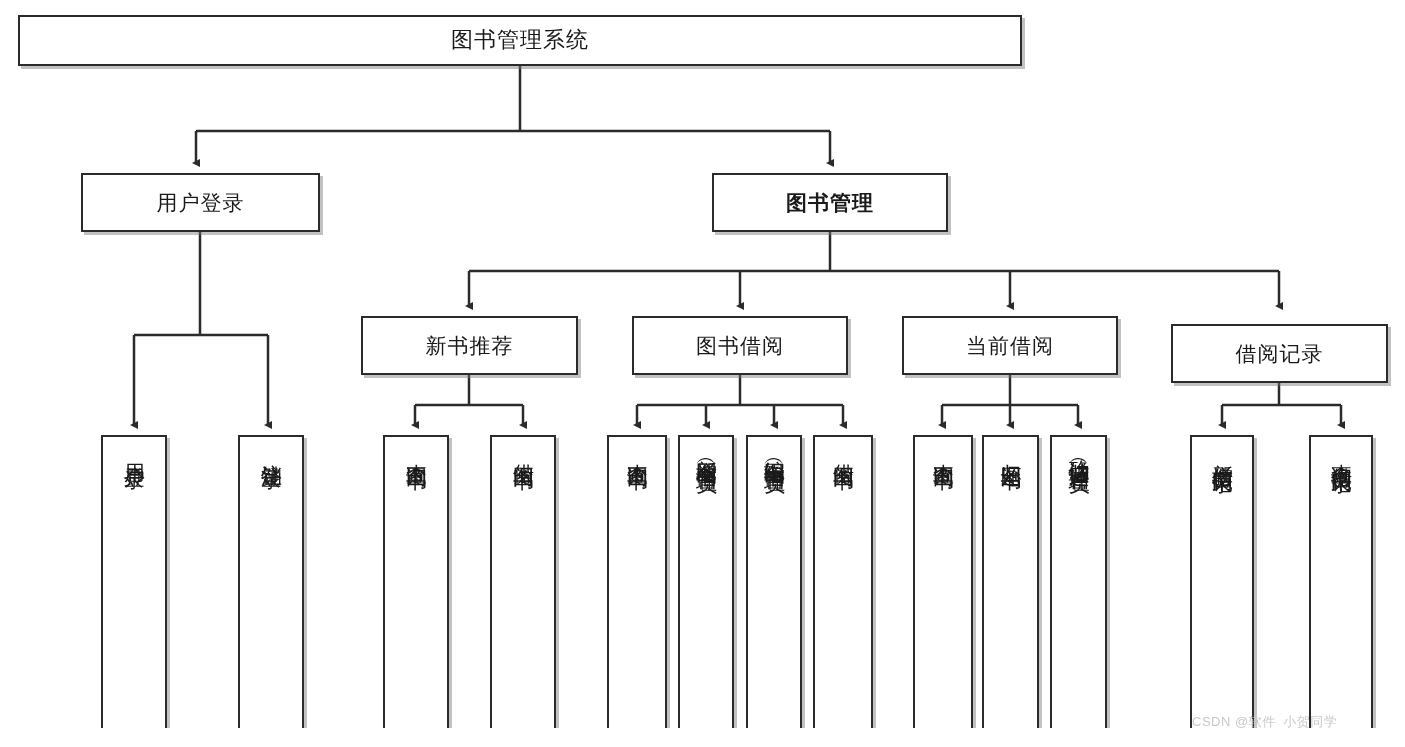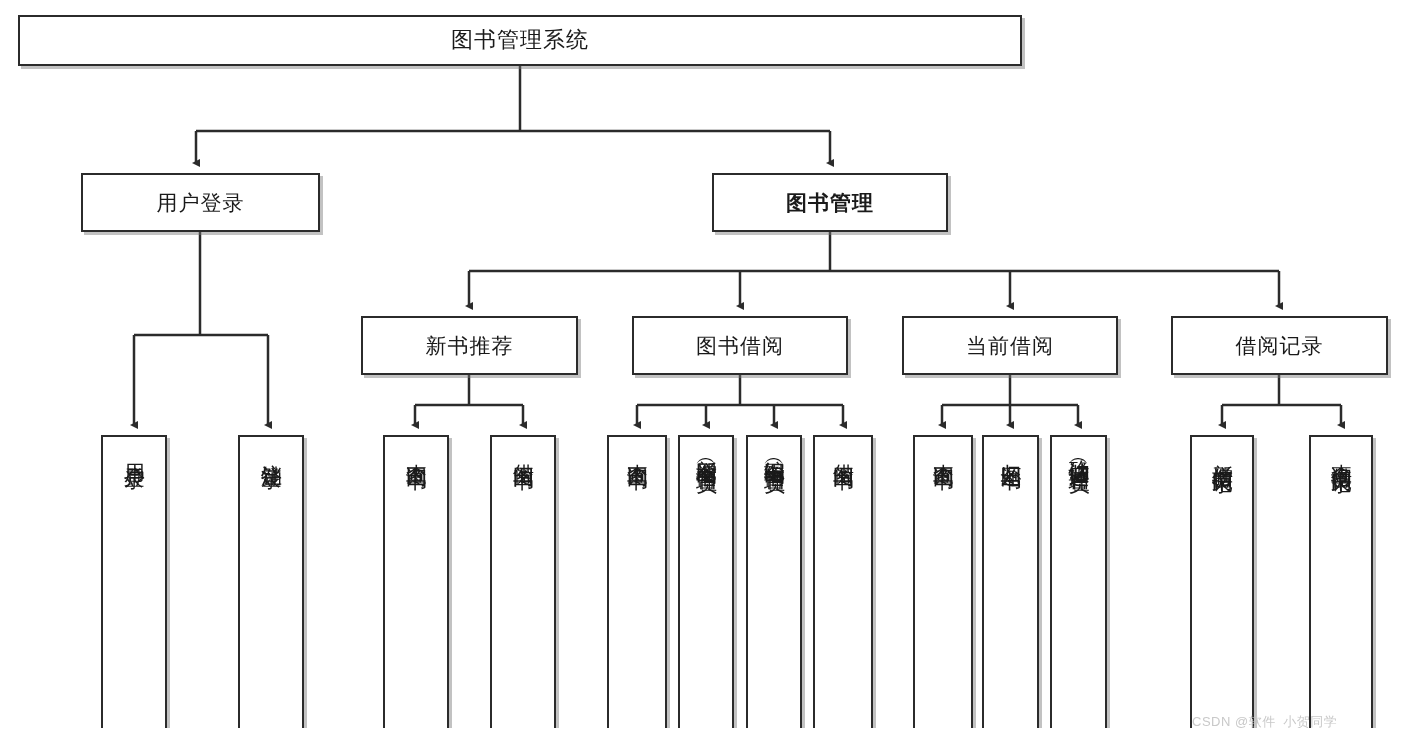--- a/index.html
+++ b/index.html
@@ -137,21 +137,21 @@
 
   <div class="node horiz" style="left:361px; top:316px; width:217px; height:59px;">
     <span>新书推荐</span>
   </div>
   <div class="node horiz" style="left:632px; top:316px; width:216px; height:59px;">
     <span>图书借阅</span>
   </div>
   <div class="node horiz" style="left:902px; top:316px; width:216px; height:59px;text-align:right;">
     <span>当前借阅</span>
   </div>
-  <div class="node horiz" style="left:1171px; top:316px; width:217px; height:59px;">
+  <div class="node horiz" style="left:1171px; top:324px; width:217px; height:59px;">
     <span>借阅记录</span>
   </div>
 
   <div class="node vert" style="left:101px; top:435px; width:66px; height:298px;">
     <span class="vlabel">用户登录</span>
   </div>
   <div class="node vert" style="left:238px; top:435px; width:66px; height:298px;">
     <span class="vlabel">注销登录</span>
   </div>
 

